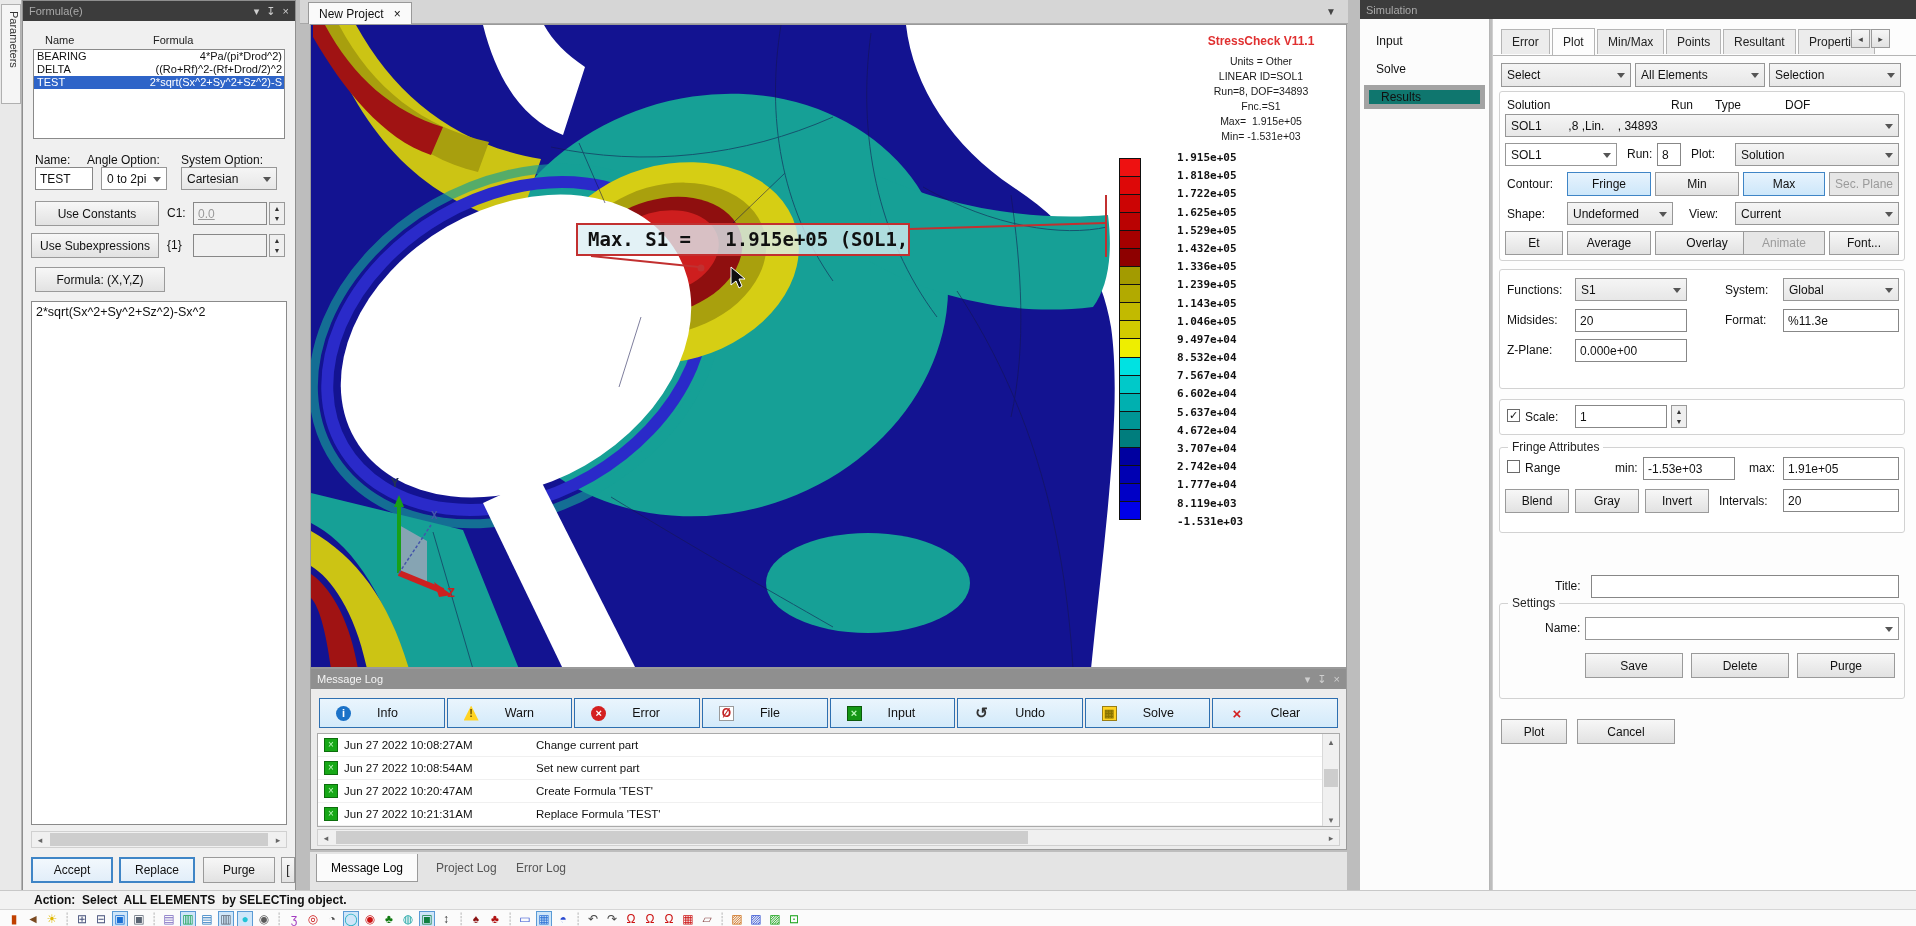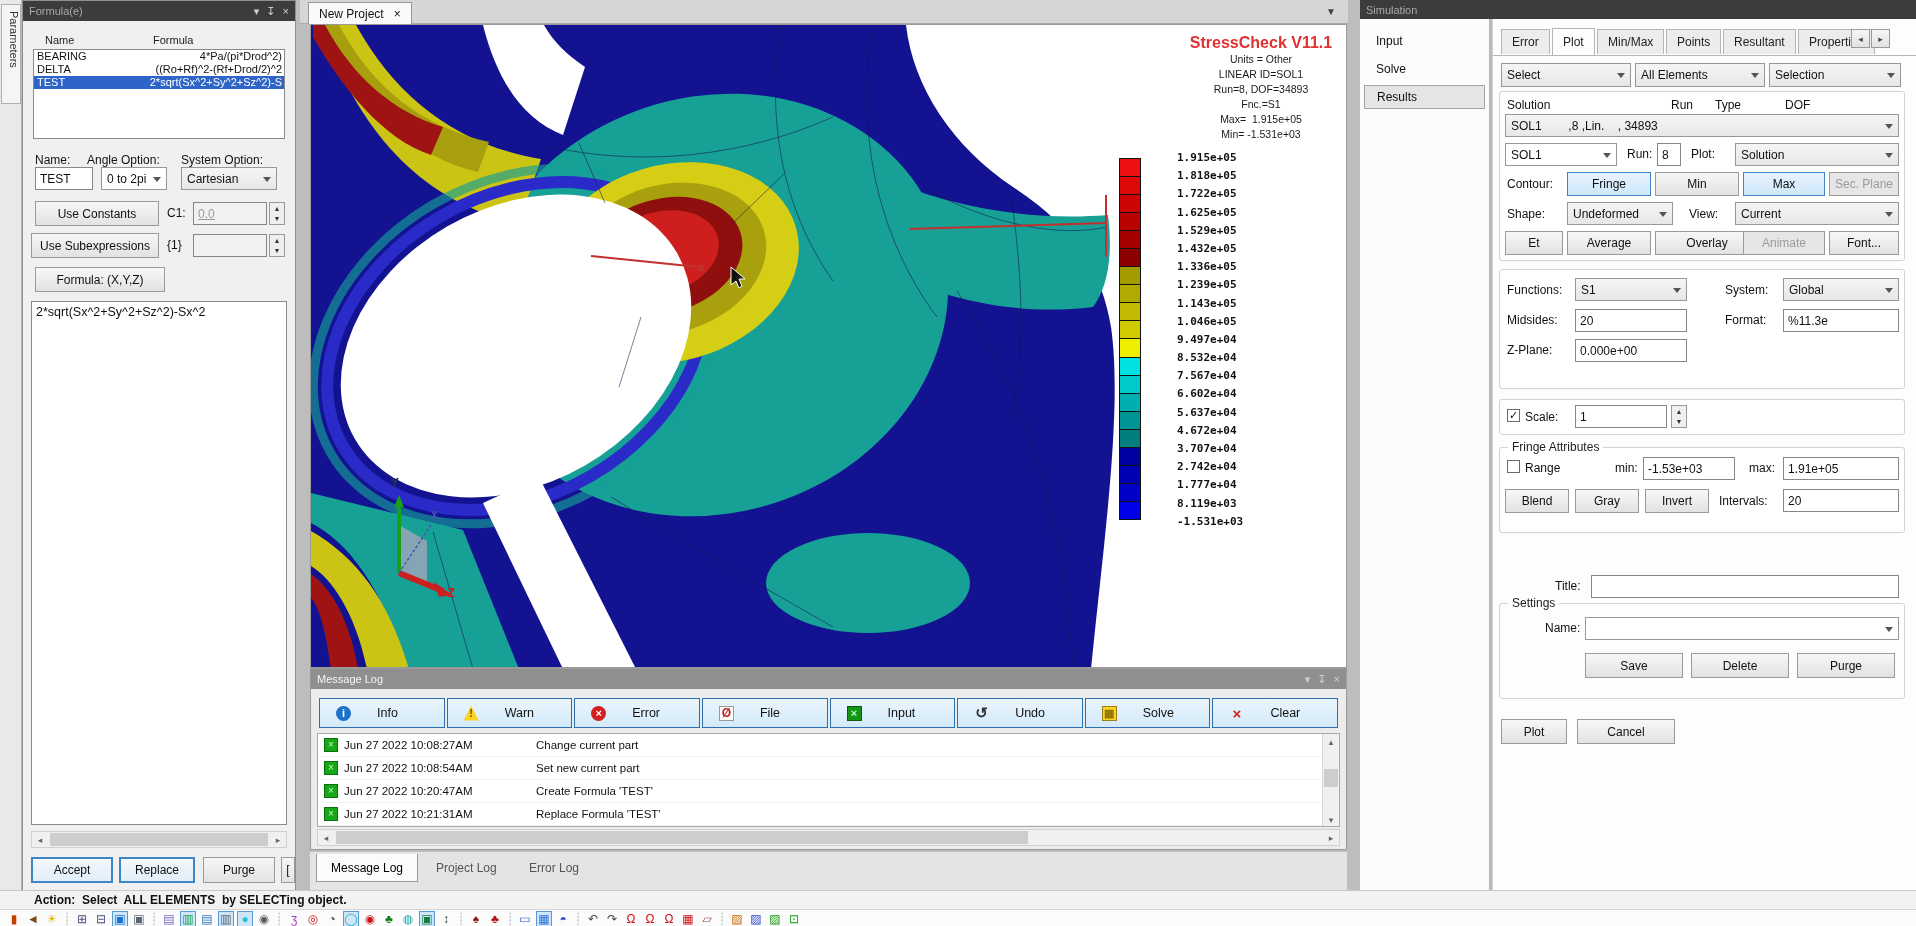--- a/index.html
+++ b/index.html
@@ -46,21 +46,21 @@
 .sbv .th{position:absolute;left:1px;right:1px;background:#cdcdcd}
 
 #pstrip{left:0;top:0;width:22px;height:893px;background:#e9e9e9;border-right:1px solid #b5b5b5}
 #ptab{position:absolute;left:1px;top:4px;width:20px;height:100px;background:#f5f5f5;border:1px solid #b0b0b0;writing-mode:vertical-rl;font-size:11px;color:#333;padding-top:6px;text-align:left}
 
 #doctabs{left:300px;top:0;width:1048px;height:24px;background:#d6d6d6;border-bottom:1px solid #a8a8a8}
 #doctab{position:absolute;left:8px;top:2px;height:22px;background:#fafafa;border:1px solid #999;border-bottom:none;display:flex;align-items:center;padding:0 10px;font-size:12px;gap:10px}
 
 #vp{left:310px;top:24px;width:1037px;height:644px;background:#fff;border:1px solid #9a9a9a;overflow:hidden}
 #vpinfo{position:absolute;left:865px;top:9px;width:170px;text-align:center;font-family:"DejaVu Sans Mono",monospace}
-#vpinfo .brand{color:#e03030;font-size:16px;font-weight:bold;white-space:pre}
+#vpinfo .brand{color:#e03030;font-size:12px;font-weight:bold;margin-bottom:6px;white-space:pre}
 #vpinfo .ln{font-size:10.5px;color:#1a1a1a;line-height:15px;white-space:pre}
 #anno{position:absolute;left:265px;top:198px;width:334px;height:33px;border:2px solid #c23030;background:rgba(219,238,243,.78);font-family:"DejaVu Sans Mono",monospace;font-weight:bold;font-size:19px;line-height:29px;white-space:pre;overflow:hidden;color:#101010;padding-left:10px}
 #legendbar{position:absolute;left:808px;top:133px;width:22px;height:362px;border:1px solid #111;display:flex;flex-direction:column}
 #legendbar .lc{flex:1;border-bottom:1px solid #111}
 #legendbar .lc:last-child{border-bottom:none}
 #legendlabels{position:absolute;left:866px;top:127px;width:110px;height:376px;display:flex;flex-direction:column;justify-content:space-between}
 #legendlabels .ll{font-family:"DejaVu Sans Mono",monospace;font-size:11px;font-weight:bold;color:#111;line-height:12px;white-space:pre}
 .triadlbl{position:absolute;font-family:"DejaVu Sans Mono",monospace;font-weight:bold;font-size:13px}
 
 #mlpanel{left:310px;top:668px;width:1037px;height:182px;background:#ececec;border:1px solid #9a9a9a}
@@ -77,21 +77,21 @@
 .mlrow .ic{width:14px;height:14px;background:#17a817;border:1px solid #0c6e0c;margin:0 6px 0 6px;color:#bdf7bd;font-size:10px;line-height:12px;text-align:center;flex:0 0 14px}
 .mlrow .tm{width:150px;white-space:pre}
 .mlrow .tx{margin-left:42px;white-space:pre}
 #mltabs{left:310px;top:852px;width:1037px;height:38px;background:#e4e4e4}
 .mltab{position:absolute;top:2px;height:28px;display:flex;align-items:center;padding:0 14px;font-size:12px;color:#555}
 .mltab.active{background:#fbfbfb;border:1px solid #9a9a9a;border-top:none;color:#000}
 
 #simtitle{left:1360px;top:0;width:556px;height:19px}
 #simnav{left:1360px;top:19px;width:130px;height:871px;background:#fcfcfc;border-right:1px solid #b5b5b5}
 .simitem{position:absolute;left:4px;right:4px;height:24px;display:flex;align-items:center;padding-left:12px;font-size:12px;cursor:default}
-.simitem.selected{background:#e5e5e5;border:1px solid #a3a3a3}
+.simitem.selected{background:#0f766e;border:5px solid #a3a3a3}
 #props{left:1492px;top:19px;width:424px;height:871px;background:#fdfdfd;border-left:1px solid #cfcfcf}
 .ptab{position:absolute;top:10px;height:25px;display:flex;align-items:center;padding:0 10px;font-size:12px;color:#222;border:1px solid #b5b5b5;background:#ececec;border-bottom:none;cursor:default}
 .ptab.active{background:#fdfdfd;height:27px;top:9px;z-index:2;font-weight:normal}
 .tabedge{position:absolute;top:36px;left:0;right:0;border-top:1px solid #b5b5b5}
 .arbtn{position:absolute;width:19px;height:19px;display:flex;align-items:center;justify-content:center;background:linear-gradient(#f6f6f6,#e2e2e2);border:1px solid #9a9a9a;font-size:9px;color:#444}
 
 #statusbar{left:0;top:890px;width:1916px;height:19px;background:#f2f2f2;border-top:1px solid #c8c8c8;display:flex;align-items:center}
 #statusbar span{margin-left:34px;font-weight:bold;font-size:12px;color:#101010;white-space:pre}
 #btoolbar{left:0;top:909px;width:1916px;height:17px;background:#fbfbfb;border-top:1px solid #d6d6d6;display:flex;align-items:flex-start;gap:3px;padding:1px 0 0 6px}
 .tbi{width:16px;height:16px;display:flex;align-items:center;justify-content:center;font-size:12px;line-height:1;flex:0 0 16px;cursor:default}
@@ -238,20 +238,21 @@
     <div>
 
     <div class="ln">Units = Other</div>
         <div class="ln">LINEAR ID=SOL1</div>
         <div class="ln">Run=8, DOF=34893</div>
         <div class="ln">Fnc.=S1</div>
         <div class="ln">Max=  1.915e+05</div>
         <div class="ln">Min= -1.531e+03</div>
       </div>
   </div>
+  <div id="anno">Max. S1 =   1.915e+05 (SOL1,</div>
   <div id="legendbar">
     <div style="display:contents">
       
     <div class="lc" style="background: rgb(238, 17, 17);"></div><div class="lc" style="background: rgb(221, 8, 8);"></div><div class="lc" style="background: rgb(204, 4, 4);"></div><div class="lc" style="background: rgb(186, 2, 2);"></div><div class="lc" style="background: rgb(165, 0, 0);"></div><div class="lc" style="background: rgb(142, 0, 0);"></div><div class="lc" style="background: rgb(163, 155, 0);"></div><div class="lc" style="background: rgb(178, 170, 0);"></div><div class="lc" style="background: rgb(194, 186, 0);"></div><div class="lc" style="background: rgb(210, 202, 0);"></div><div class="lc" style="background: rgb(238, 238, 0);"></div><div class="lc" style="background: rgb(0, 226, 226);"></div><div class="lc" style="background: rgb(0, 201, 201);"></div><div class="lc" style="background: rgb(0, 176, 176);"></div><div class="lc" style="background: rgb(0, 149, 149);"></div><div class="lc" style="background: rgb(0, 125, 125);"></div><div class="lc" style="background: rgb(0, 0, 160);"></div><div class="lc" style="background: rgb(0, 0, 178);"></div><div class="lc" style="background: rgb(0, 0, 198);"></div><div class="lc" style="background: rgb(0, 0, 232);"></div></div>
   </div>
   <div id="legendlabels">
     <div style="display:contents">
       
     <div class="ll">1.915e+05</div><div class="ll">1.818e+05</div><div class="ll">1.722e+05</div><div class="ll">1.625e+05</div><div class="ll">1.529e+05</div><div class="ll">1.432e+05</div><div class="ll">1.336e+05</div><div class="ll">1.239e+05</div><div class="ll">1.143e+05</div><div class="ll">1.046e+05</div><div class="ll">9.497e+04</div><div class="ll">8.532e+04</div><div class="ll">7.567e+04</div><div class="ll">6.602e+04</div><div class="ll">5.637e+04</div><div class="ll">4.672e+04</div><div class="ll">3.707e+04</div><div class="ll">2.742e+04</div><div class="ll">1.777e+04</div><div class="ll">8.119e+03</div><div class="ll">-1.531e+03</div></div>
   </div>
@@ -334,21 +335,21 @@
   </div>
 </div>
 
 <div id="mltabs" class="r">
   <div style="display:contents">
     
   <div class="mltab active" style="left: 6px;">
         <span>Message Log</span>
       </div><div class="mltab" style="left: 112px;">
         <span>Project Log</span>
-      </div><div class="mltab" style="left: 205px;">
+      </div><div class="mltab" style="left: 192px;">
         <span>Error Log</span>
       </div></div>
 </div>
 
 <div id="simtitle" class="r panel-title">
   <span>Simulation</span>
 </div>
 <div id="simnav" class="r">
   <div style="display:contents">
     

